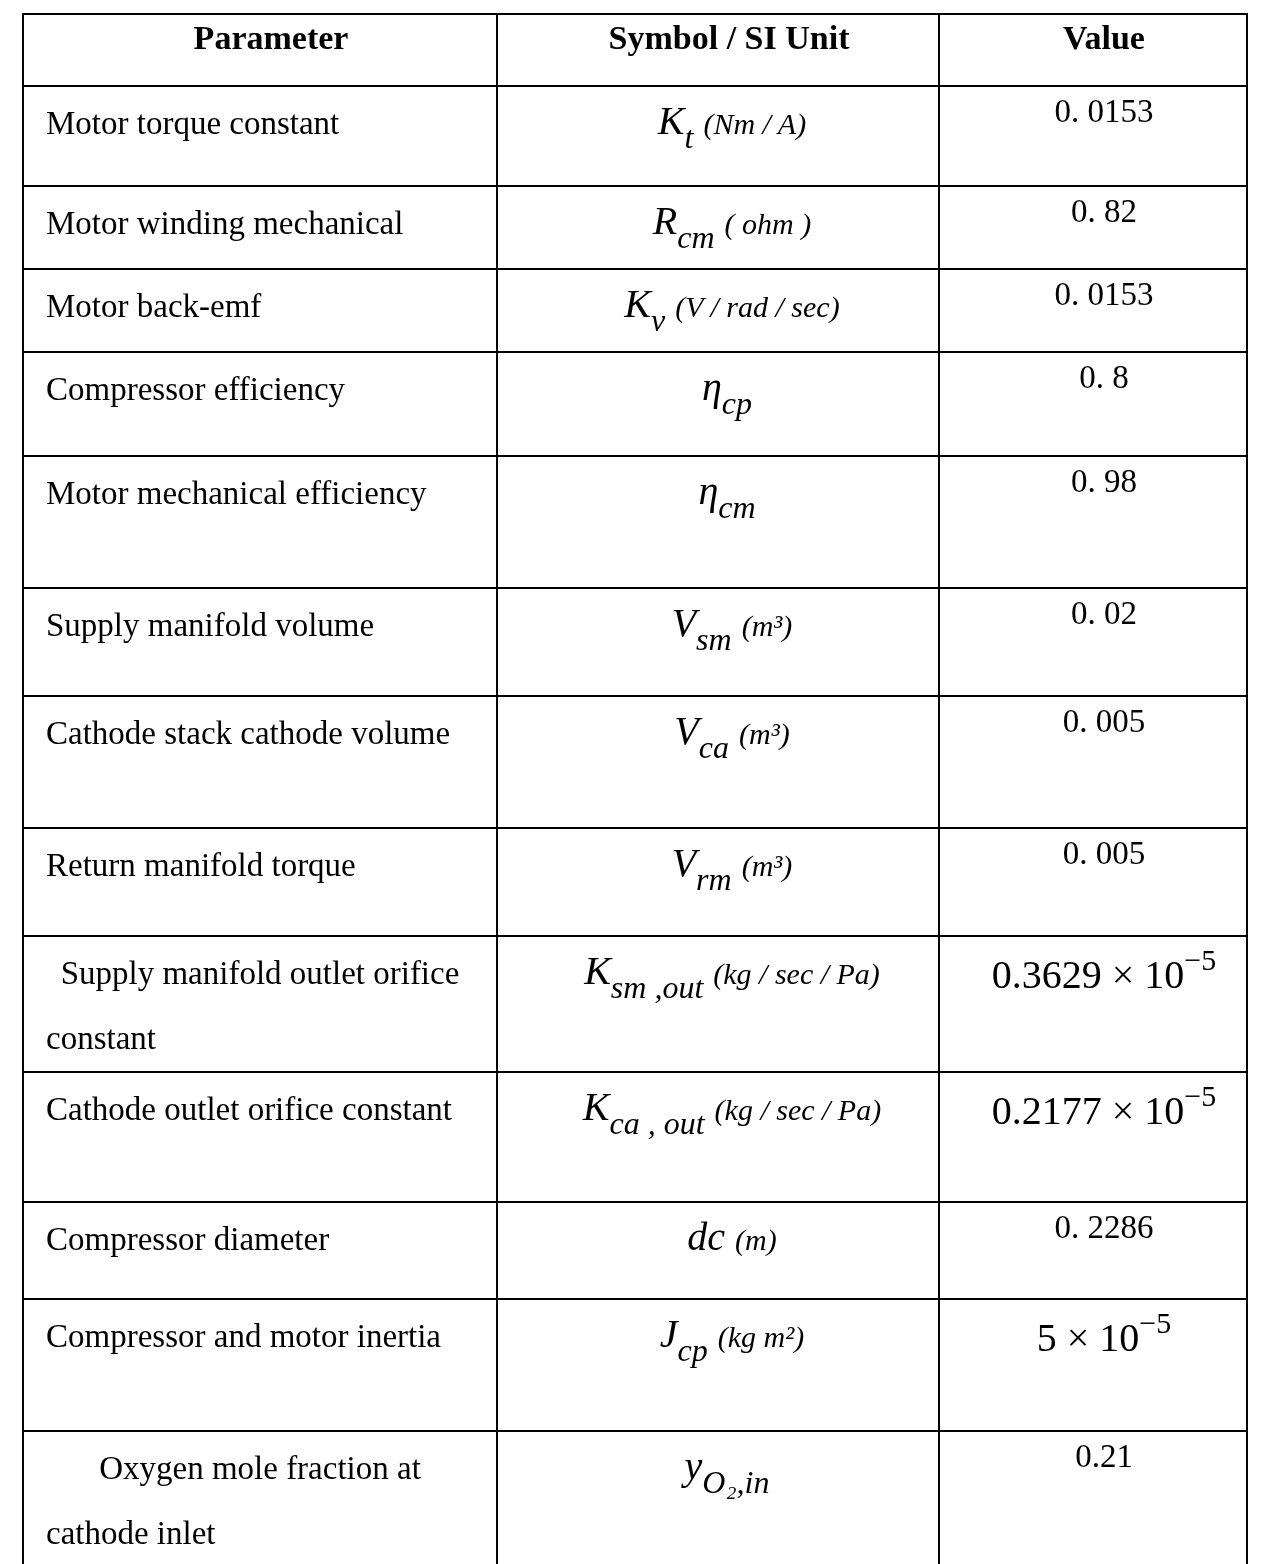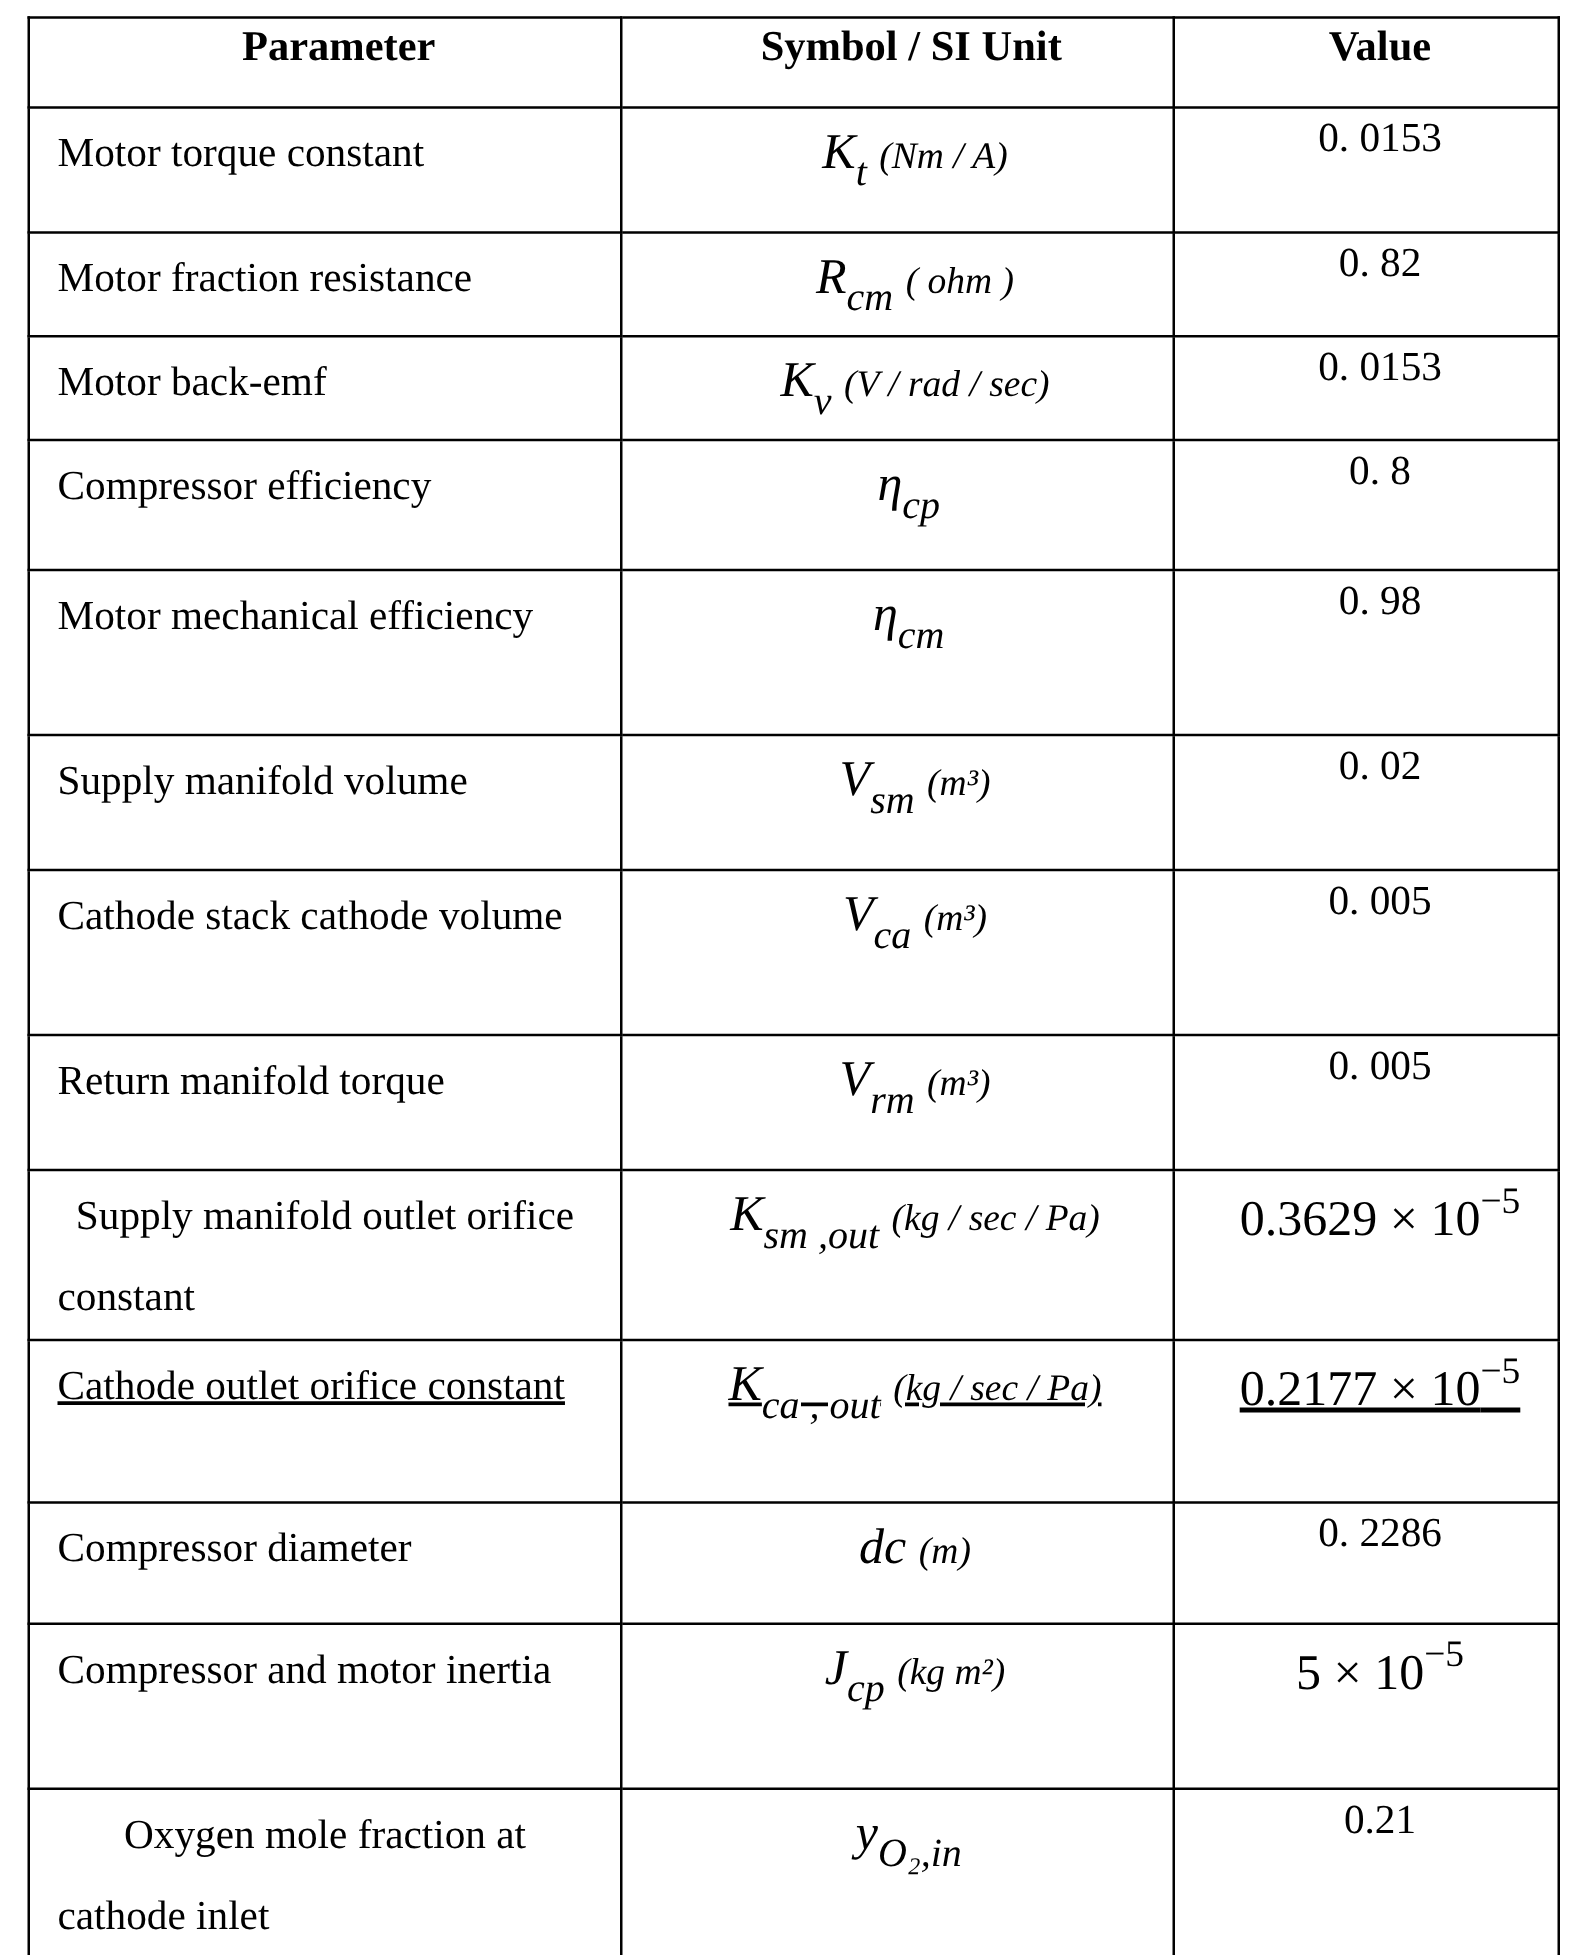--- a/index.html
+++ b/index.html
@@ -38,21 +38,21 @@
       <tr style="height: 100px;">
     <td class="param">Motor torque constant</td>
     <td class="sym">
       <span class="main">K</span><span class="sub">t</span><span class="unit">(Nm / A)</span>
     </td>
     <td class="val">
       <span>0. 0153</span><span class="exp"></span>
     </td>
       </tr>
       <tr style="height: 83px;">
-    <td class="param">Motor fraction resistance</td>
+    <td class="param">Motor winding mechanical</td>
     <td class="sym">
       <span class="main">R</span><span class="sub">cm</span><span class="unit">( ohm )</span>
     </td>
     <td class="val">
       <span>0. 82</span><span class="exp"></span>
     </td>
       </tr>
       <tr style="height: 83px;">
     <td class="param">Motor back-emf</td>
     <td class="sym">
@@ -109,21 +109,21 @@
       </tr>
       <tr style="height: 130px;">
     <td class="param">Supply manifold outlet orifice constant</td>
     <td class="sym">
       <span class="main">K</span><span class="sub">sm ,out</span><span class="unit">(kg / sec / Pa)</span>
     </td>
     <td class="val big">
       <span>0.3629 × 10</span><span class="exp">−5</span>
     </td>
       </tr>
-      <tr style="height: 130px; text-decoration: underline;">
+      <tr style="height: 130px;">
     <td class="param">Cathode outlet orifice constant</td>
     <td class="sym">
       <span class="main">K</span><span class="sub">ca , out</span><span class="unit">(kg / sec / Pa)</span>
     </td>
     <td class="val big">
       <span>0.2177 × 10</span><span class="exp">−5</span>
     </td>
       </tr>
       <tr style="height: 97px;">
     <td class="param">Compressor diameter</td>

